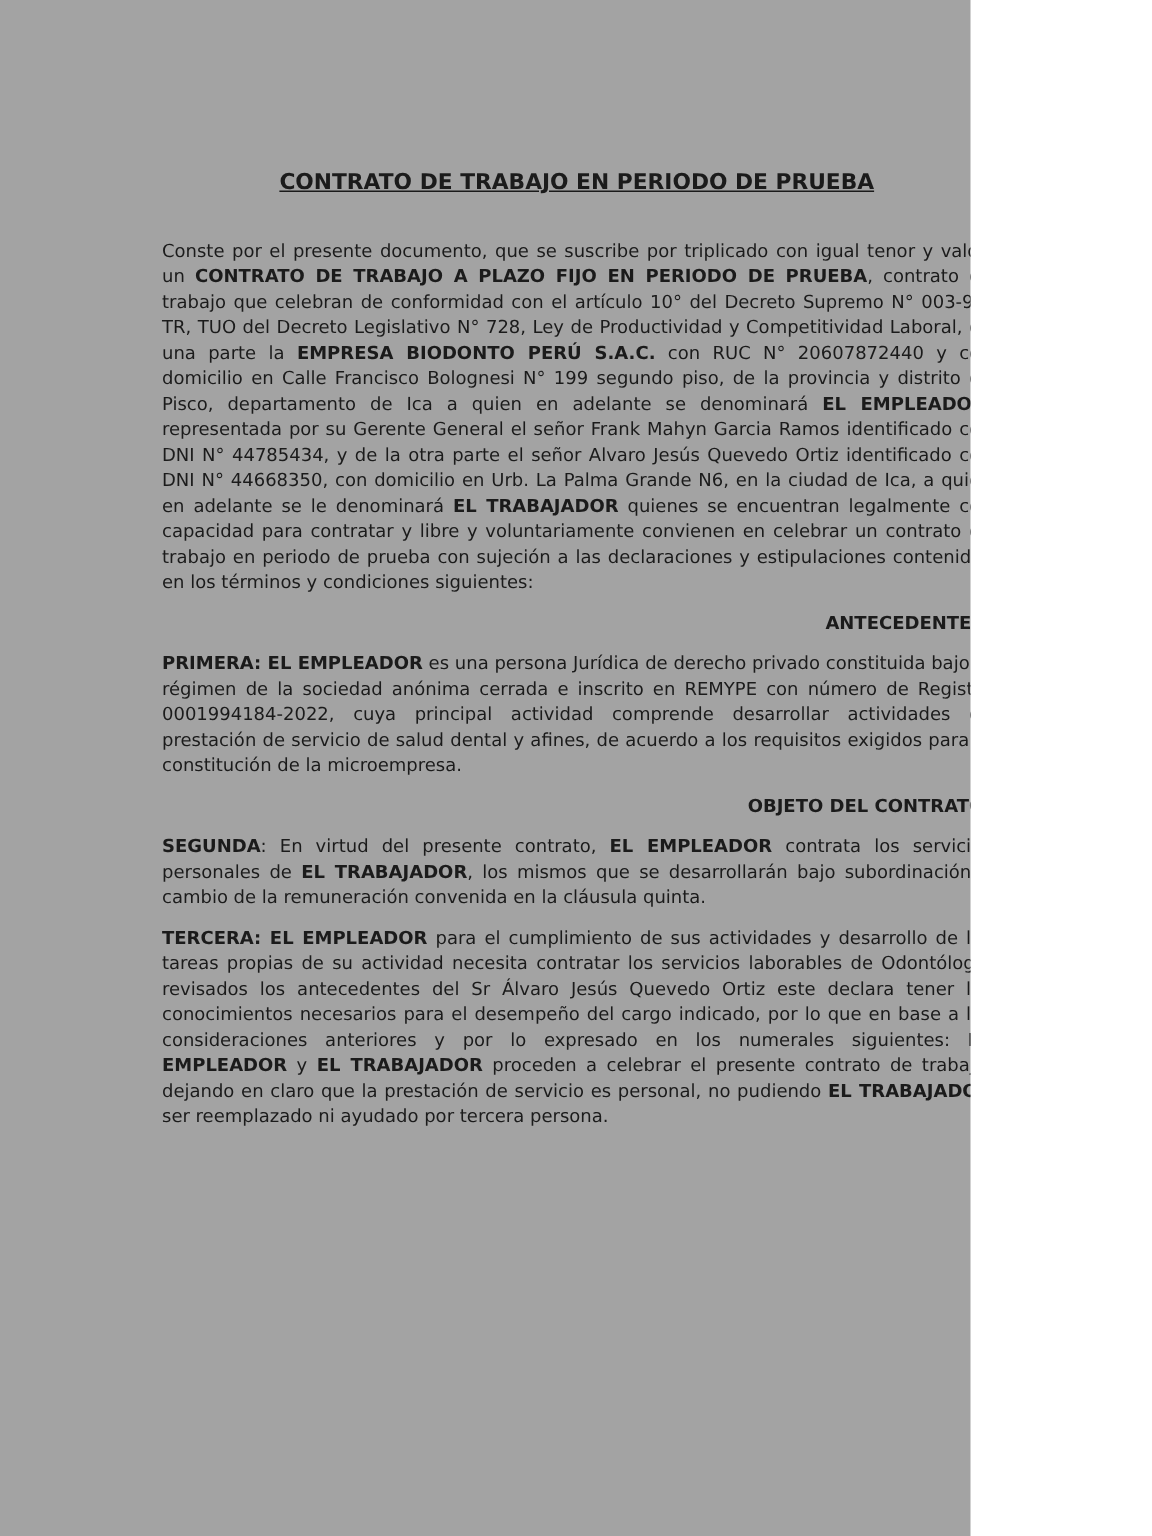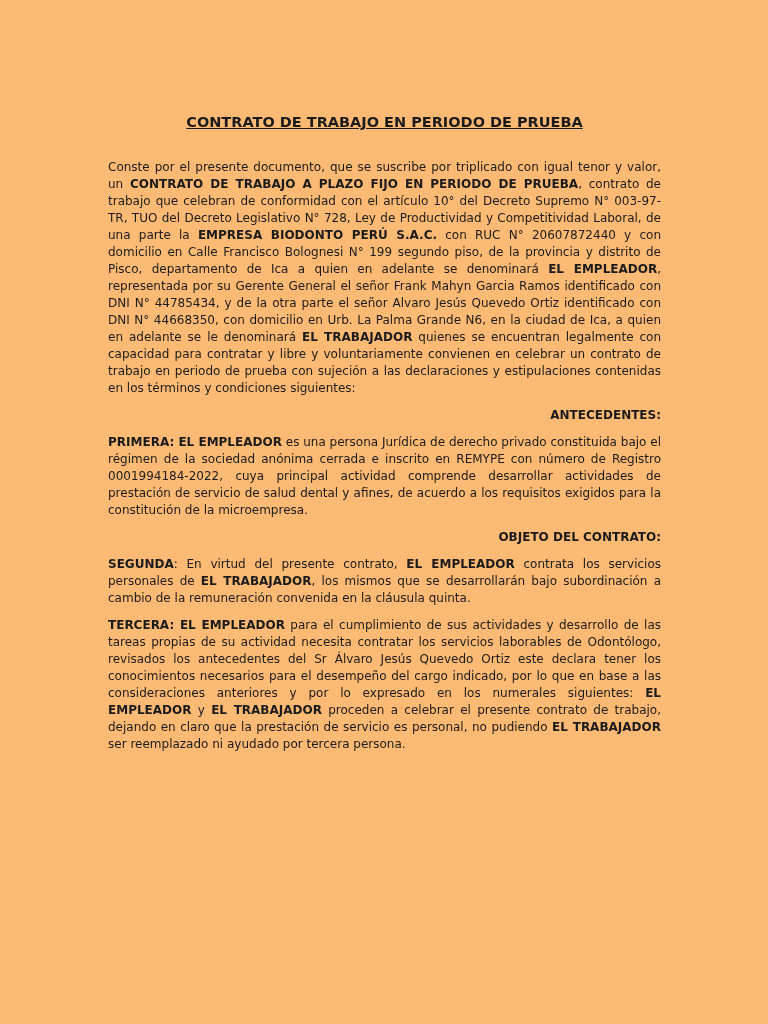--- a/index.html
+++ b/index.html
@@ -2,23 +2,23 @@
 <html><head>
 <meta charset="utf-8">
 <style>
   html, body {
     margin: 0;
     padding: 0;
     background: #ffffff;
   }
   .page {
     position: relative;
-    width: 768px;
+    width: 647px;
     height: 1024px;
-    background: #fdba74;
+    background: #a3a3a3;
     overflow: hidden;
     font-family: "DejaVu Sans", "Liberation Sans", sans-serif;
     color: #1b1b1b;
   }
   .content {
     position: absolute;
     left: 108px;
     top: 112px;
     width: 553px;
   }

